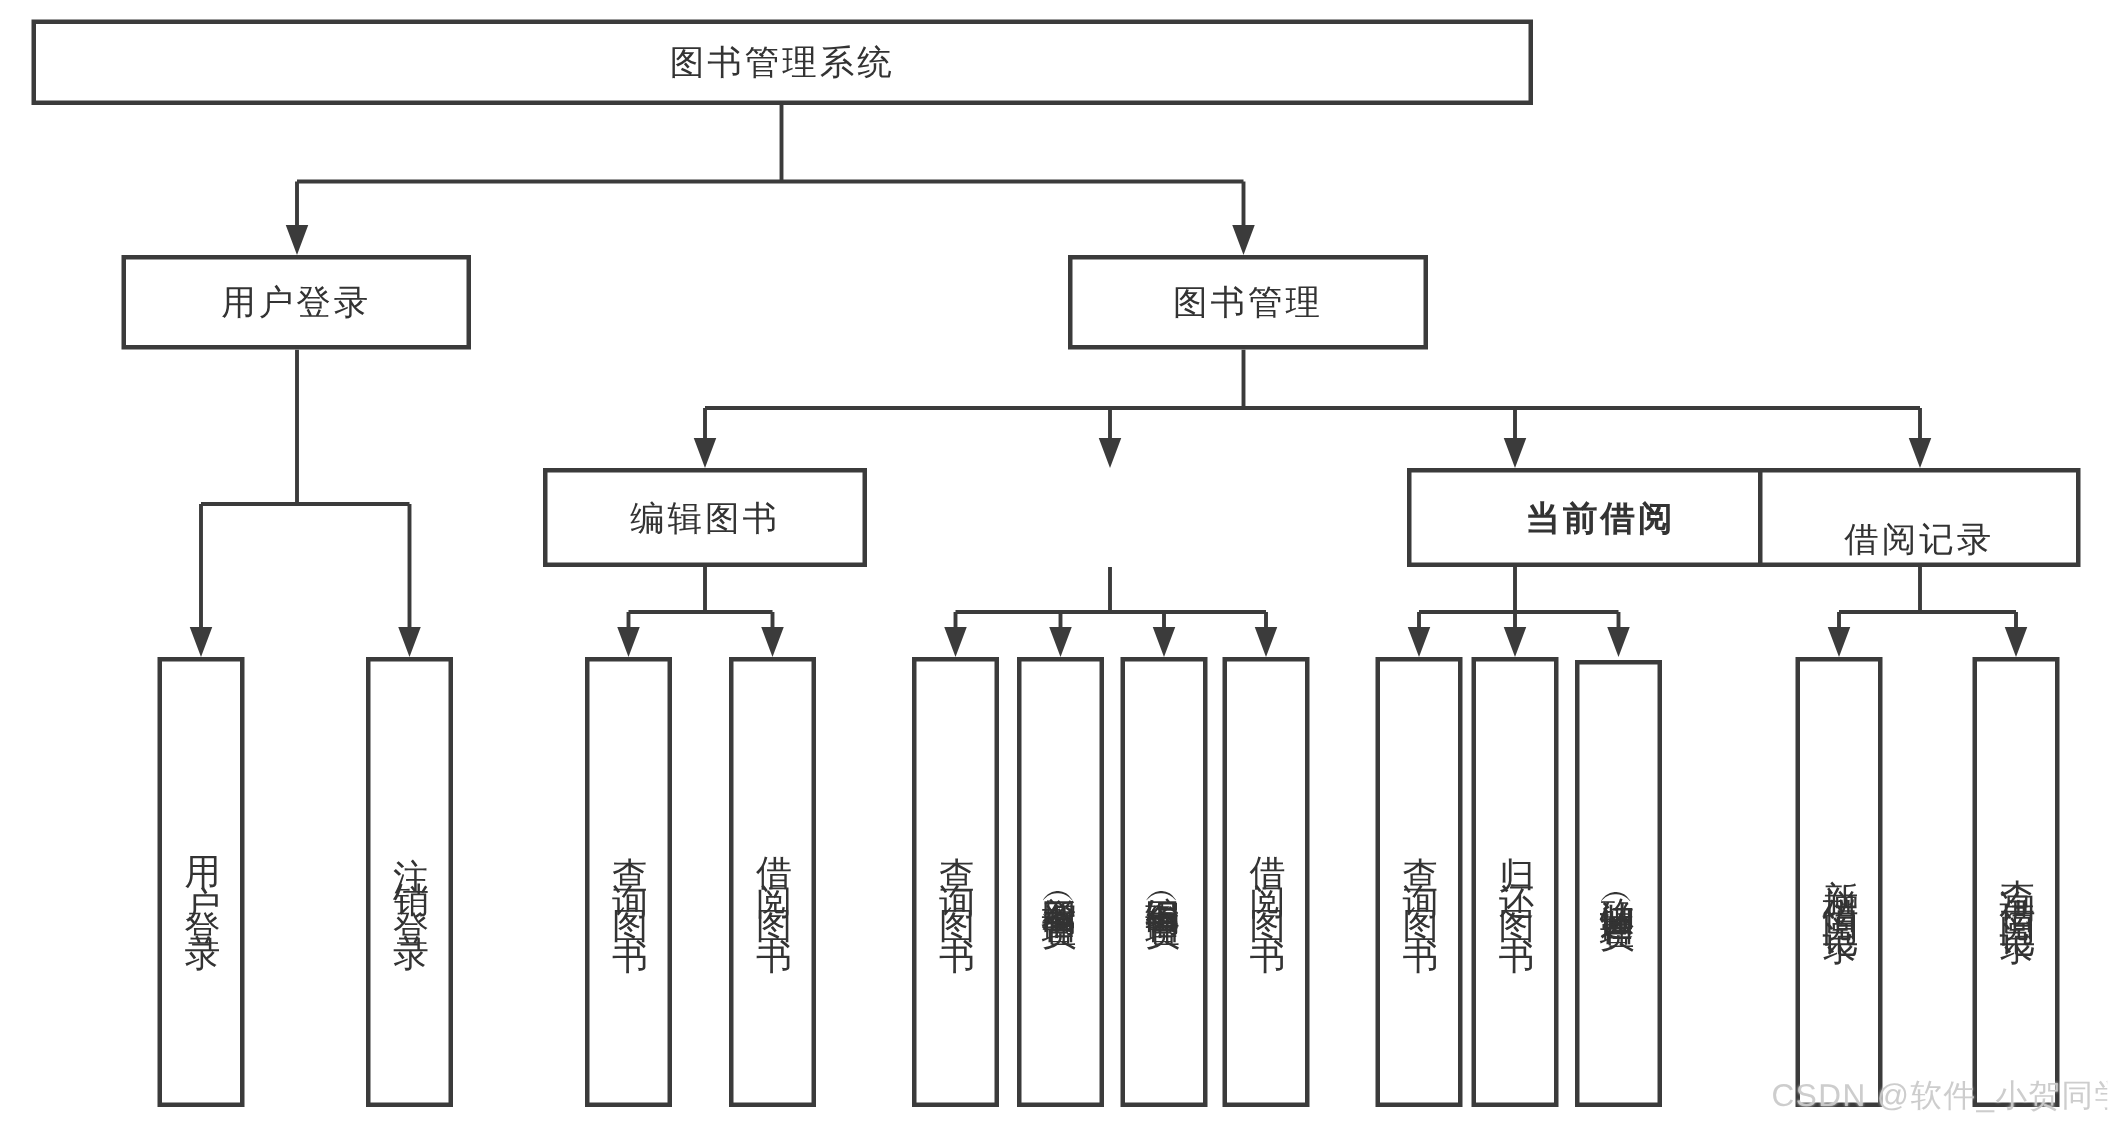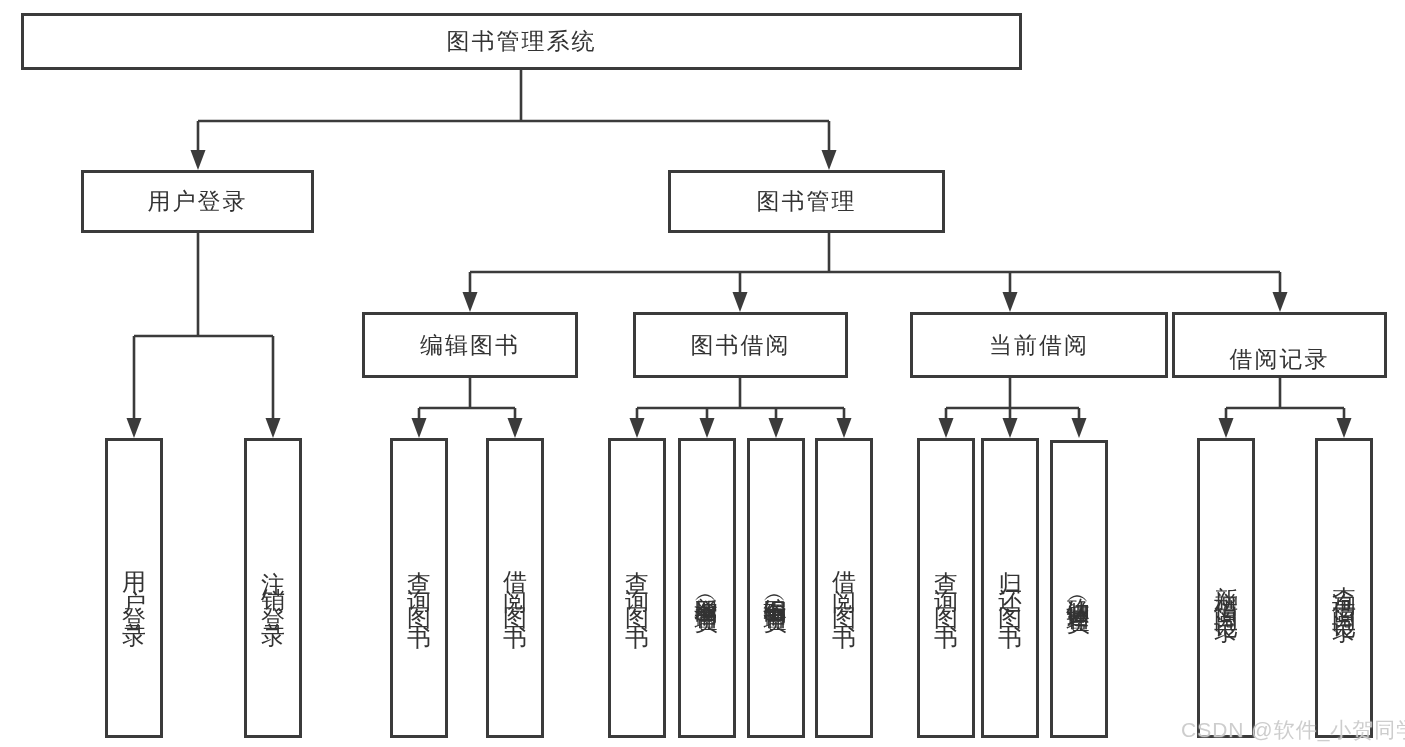--- a/index.html
+++ b/index.html
@@ -124,31 +124,28 @@
     </g>
   </svg>
 
   <div class="box" style="left:21px; top:13px; width:1001px; height:57px;">
     <span>图书管理系统</span>
   </div>
 
   <div class="box" style="left:81px; top:170px; width:233px; height:63px;">
     <span>用户登录</span>
   </div>
-  <div class="box" style="left:668px; top:170px; width:277px; height:63px;">
+  <div class="box" style="left:712px; top:170px; width:240px; height:63px;">
     <span>图书管理</span>
   </div>
 
   <div class="box" style="left:362px; top:312px; width:216px; height:66px;">
     <span>编辑图书</span>
   </div>
-  <div class="box" style="left:633px; top:312px; width:215px; height:66px;">
-    <span>图书借阅</span>
-  </div>
-  <div class="box" style="left:910px; top:312px; width:258px; height:66px;">
+  <div class="box" style="left:938px; top:312px; width:258px; height:66px;font-weight:bold;">
     <span>当前借阅</span>
   </div>
   <div class="box" style="left:1172px; top:312px; width:215px; height:66px;align-items:flex-end;">
     <span>借阅记录</span>
   </div>
 
   <div class="box leaf" style="left:105px; top:438px; width:58px; height:300px;">
     <span>用户登录</span>
   </div>
   <div class="box leaf" style="left:244px; top:438px; width:58px; height:300px;">

